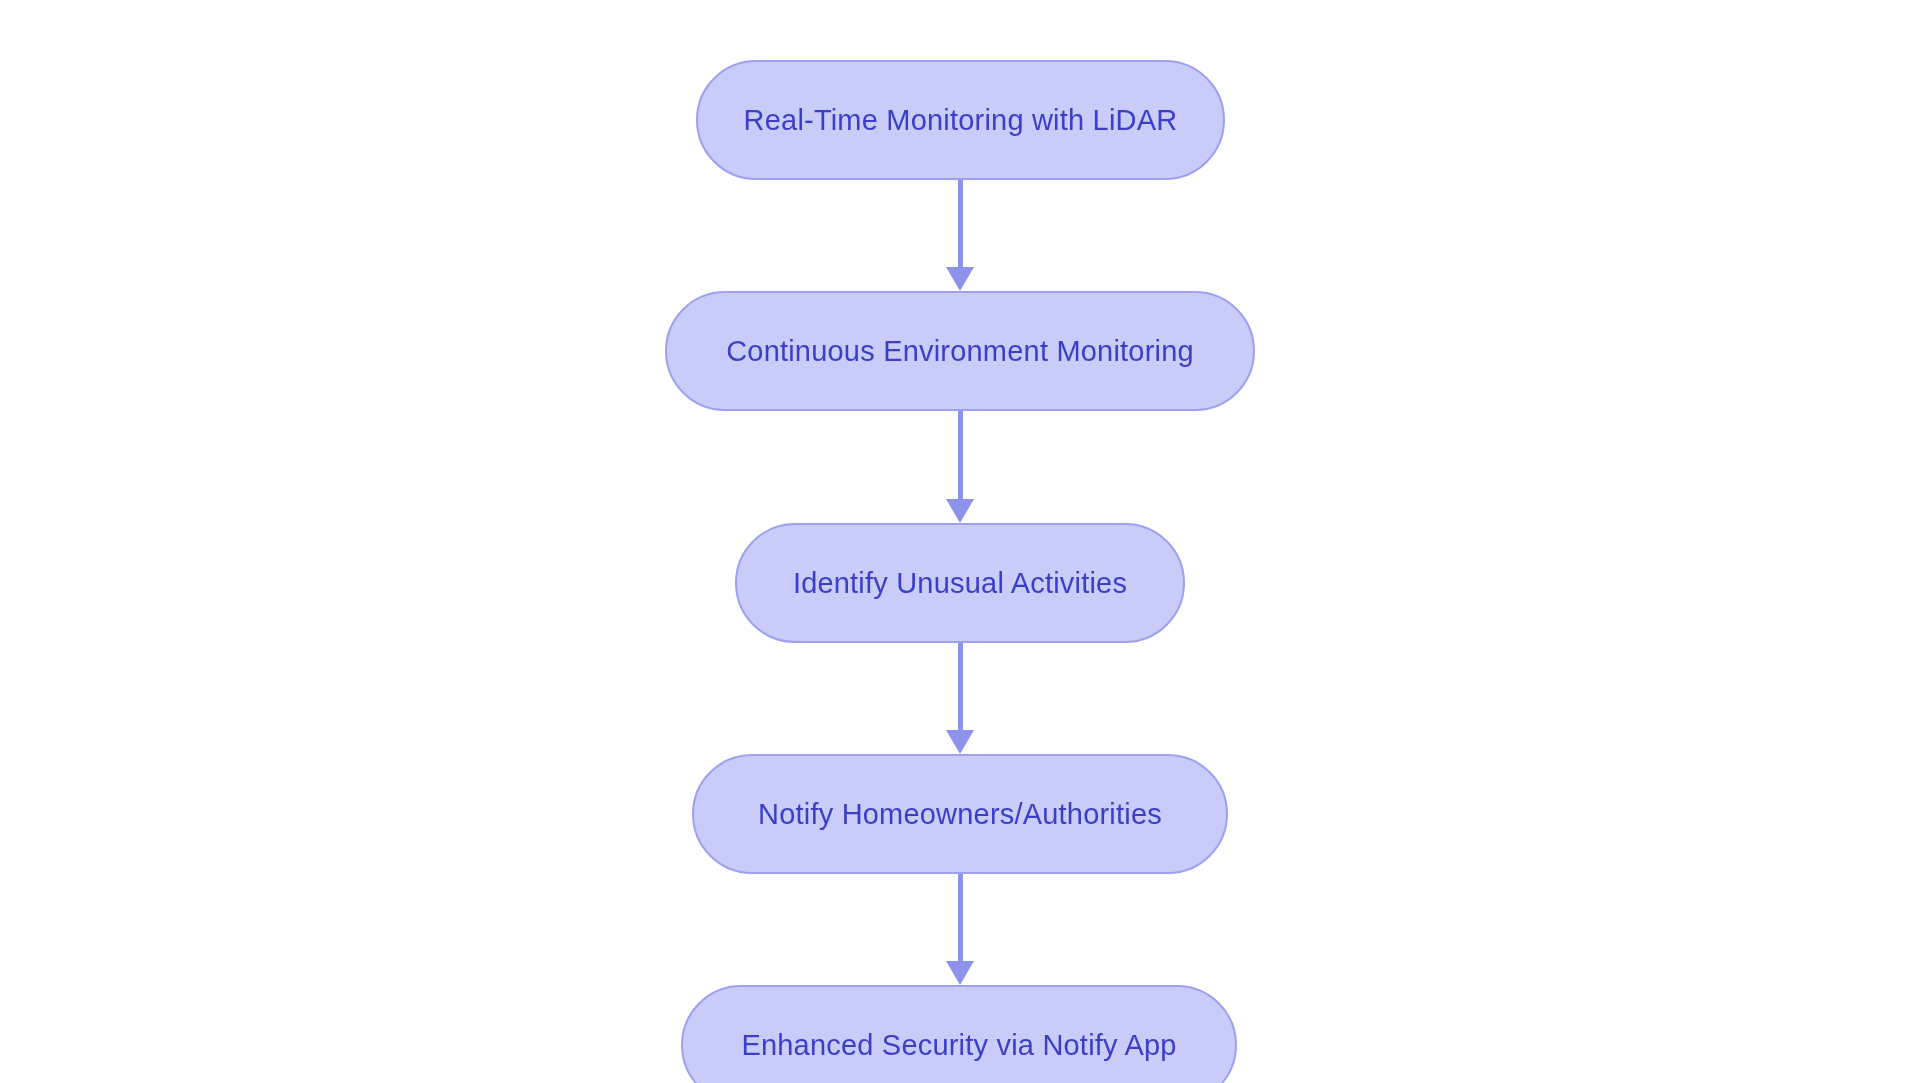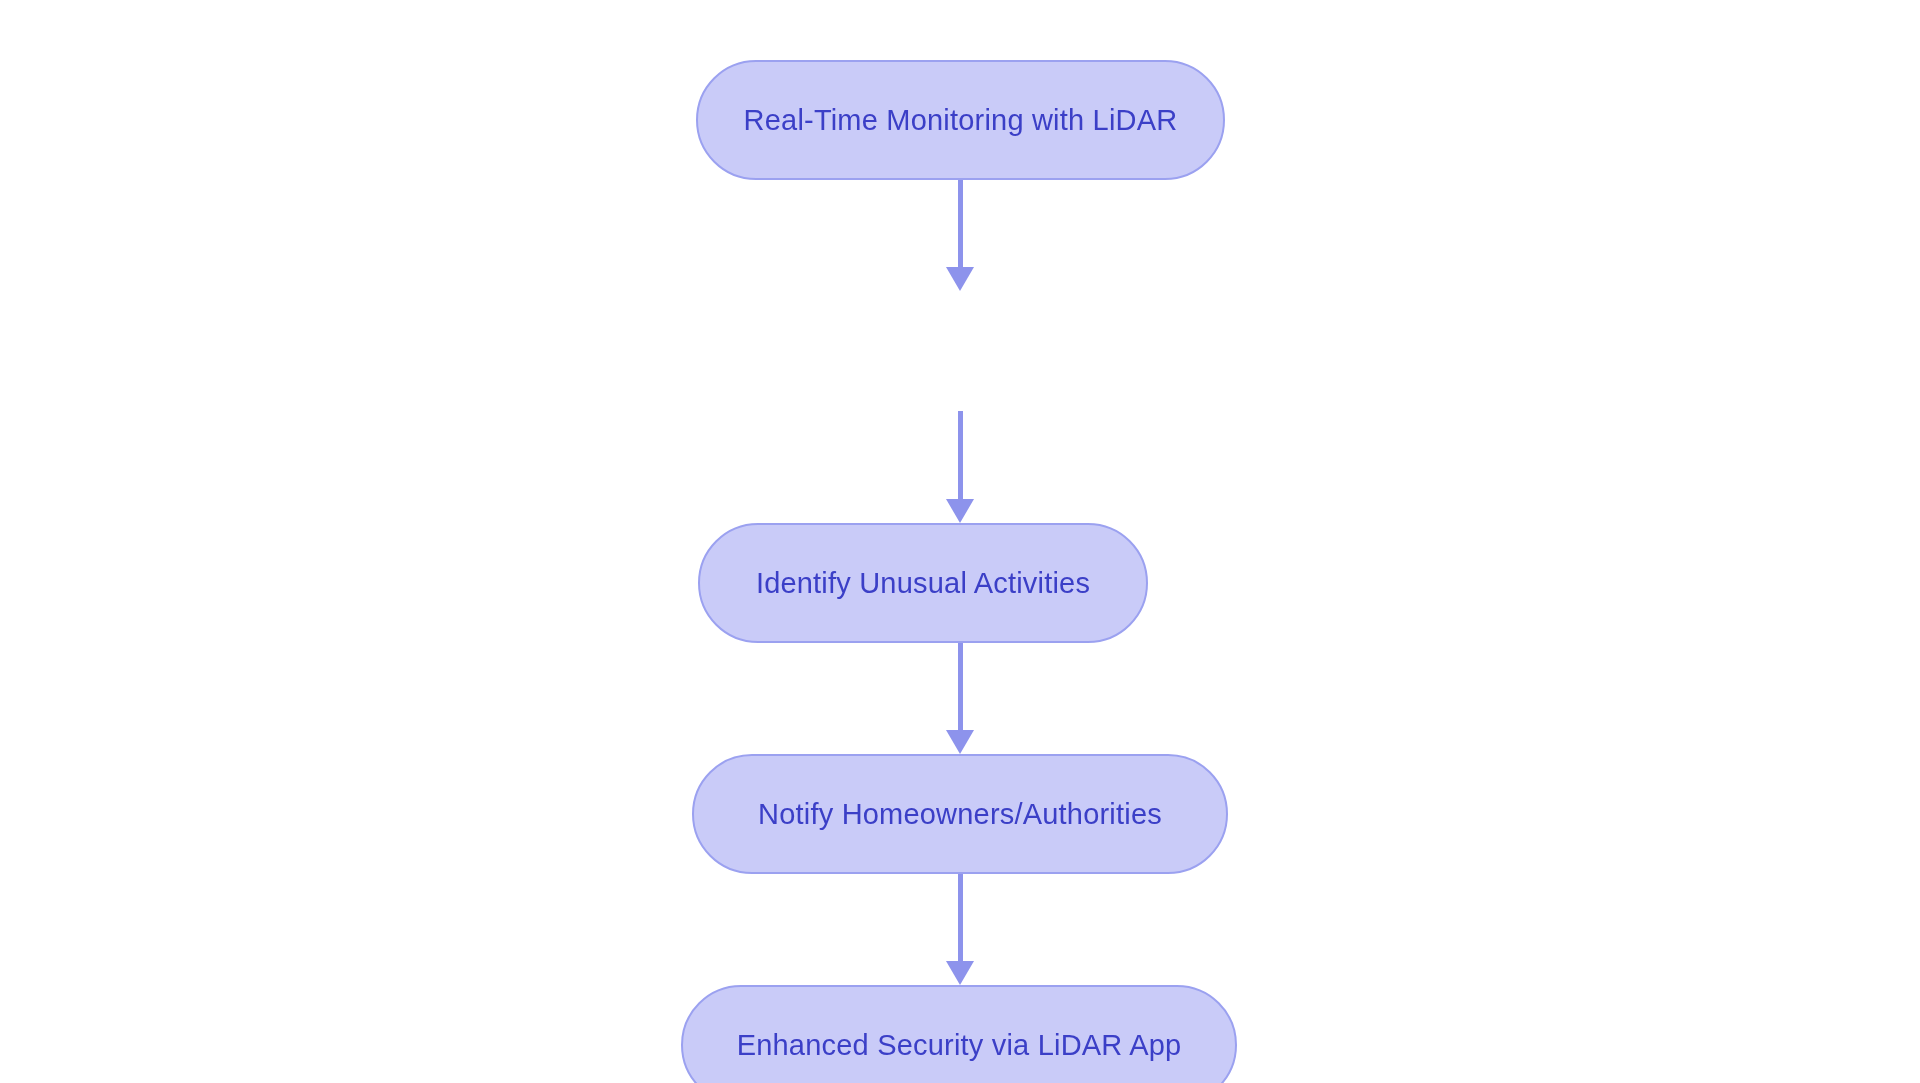--- a/index.html
+++ b/index.html
@@ -30,21 +30,21 @@
     justify-content: center;
   }
   .node-label {
     font-size: 29px;
     letter-spacing: 0.2px;
     color: var(--node-text, #3b3fc7);
     white-space: nowrap;
   }
   #node-1 { left: 696px; top: 17px;  width: 529px; }
   #node-2 { left: 665px; top: 248px; width: 590px; }
-  #node-3 { left: 698px; top: 480px; width: 450px; }
+  #node-3 { left: 735px; top: 480px; width: 450px; }
   #node-4 { left: 692px; top: 711px; width: 536px; justify-content: center; }
   #node-5 { left: 681px; top: 942px; width: 556px; }
 
   .arrow {
     position: absolute;
     left: 946px;
     width: 28px;
     display: flex;
     flex-direction: column;
     align-items: center;
@@ -73,20 +73,23 @@
 
   <div class="node" id="node-1">
     <span class="node-label">Real-Time Monitoring with LiDAR</span>
   </div>
 
   <div class="arrow" id="arrow-1">
     <div class="line"></div>
     <div class="head"></div>
   </div>
 
+  <div class="node" id="node-2">
+    <span class="node-label">Continuous Environment Monitoring</span>
+  </div>
 
   <div class="arrow" id="arrow-2">
     <div class="line"></div>
     <div class="head"></div>
   </div>
 
   <div class="node" id="node-3">
     <span class="node-label">Identify Unusual Activities</span>
   </div>
 
@@ -98,16 +101,16 @@
   <div class="node" id="node-4">
     <span class="node-label">Notify Homeowners/Authorities</span>
   </div>
 
   <div class="arrow" id="arrow-4">
     <div class="line"></div>
     <div class="head"></div>
   </div>
 
   <div class="node" id="node-5">
-    <span class="node-label">Enhanced Security via LiDAR App</span>
+    <span class="node-label">Enhanced Security via Notify App</span>
   </div>
 
 </div>
 
 </body></html>

